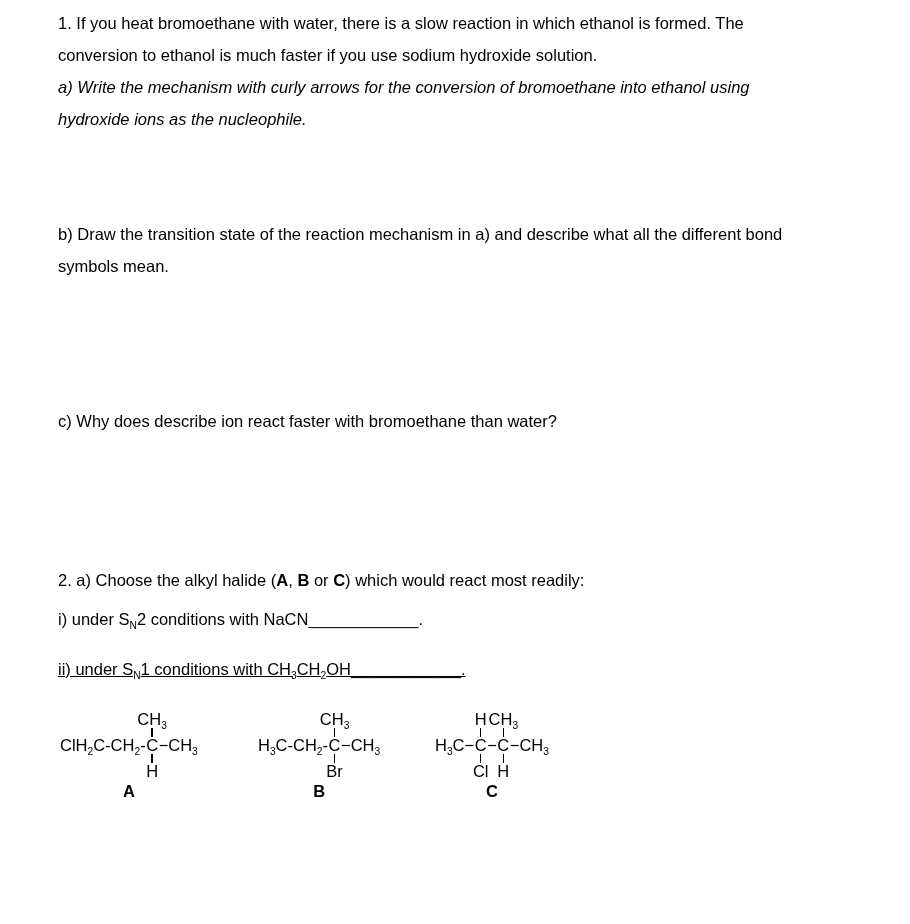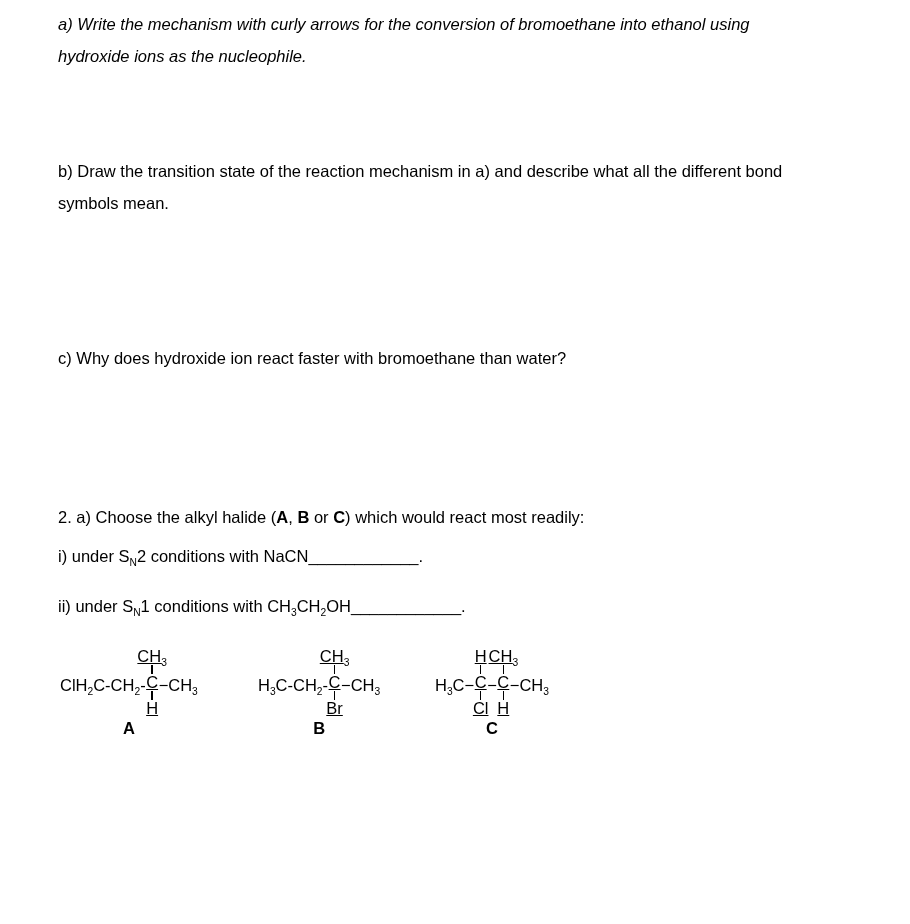--- a/index.html
+++ b/index.html
@@ -16,57 +16,59 @@
     padding: 8px 48px 0 58px;
     font-size: 16.5px;
     line-height: 31.5px;
   }
   .para { white-space: pre-line; }
   .q1a  { margin-top: 1px; font-style: italic; }
   .q1b  { margin-top: 84px; }
   .q1c  { margin-top: 124px; }
   .q2a  { margin-top: 127px; }
   .q2ai { margin-top: 8px; }
-  .q2aii{ margin-top: 12px; }
+  .q2aii{ margin-top: 12px; text-decoration: underline; }
   .q2b  { margin-top: 10px; }
   b { font-weight: 700; }
   sub { font-size: 0.62em; }
 
   
   .mols { position: relative; height: 95px; margin-top: 19px; }
   .molecule { position: absolute; top: 0; }
   .mol-a { left: 2px; }
   .mol-b { left: 200px; }
   .mol-c { left: 377px; }
   .mol-row {
     display: flex; align-items: center;
     white-space: nowrap; line-height: 17px;
   }
-  .chain { display: block; height: 17px; line-height: 23px; white-space: nowrap; }
+  .chain { display: block; height: 17px; line-height: 17px; white-space: nowrap; }
   .carbon-col {
     display: flex; flex-direction: column; align-items: center;
     width: 13px; flex: none;
   }
-  .ctext { display: block; height: 17px; line-height: 17px; white-space: nowrap; text-align: center; text-decoration: underline; }
+  .ctext { display: block; height: 17px; line-height: 17px; white-space: nowrap; text-align: center; }
   .bond { width: 1.6px; height: 9px; background: #000; flex: none; }
   .mol-label {
     text-align: center; font-weight: 700;
     line-height: 17px; margin-top: 3px;
   }
 </style>
 </head>
 <body>
 
 <div class="page">
 
+  <p class="para q1">1. If you heat bromoethane with water, there is a slow reaction in which ethanol is formed. The
+conversion to ethanol is much faster if you use sodium hydroxide solution.</p>
   <p class="para q1a">a) Write the mechanism with curly arrows for the conversion of bromoethane into ethanol using
 hydroxide ions as the nucleophile.</p>
   <p class="para q1b">b) Draw the transition state of the reaction mechanism in a) and describe what all the different bond
 symbols mean.</p>
-  <p class="para q1c">c) Why does hydroxide ion react faster with bromoethane than water?</p>
+  <p class="para q1c">c) Why does describe ion react faster with bromoethane than water?</p>
   <p class="para q2a">2. a) Choose the alkyl halide (<b>A</b>, <b>B</b> or <b>C</b>) which would react most readily:</p>
   <p class="para q2ai">i) under S<sub>N</sub>2 conditions with NaCN____________.</p>
   <p class="para q2aii">ii) under S<sub>N</sub>1 conditions with CH<sub>3</sub>CH<sub>2</sub>OH____________.</p>
 
   <div class="mols">
 
     <div class="molecule mol-a">
       <div class="mol-row">
         <span class="chain">ClH<sub>2</sub>C-CH<sub>2</sub>-</span>
         <span class="carbon-col">

